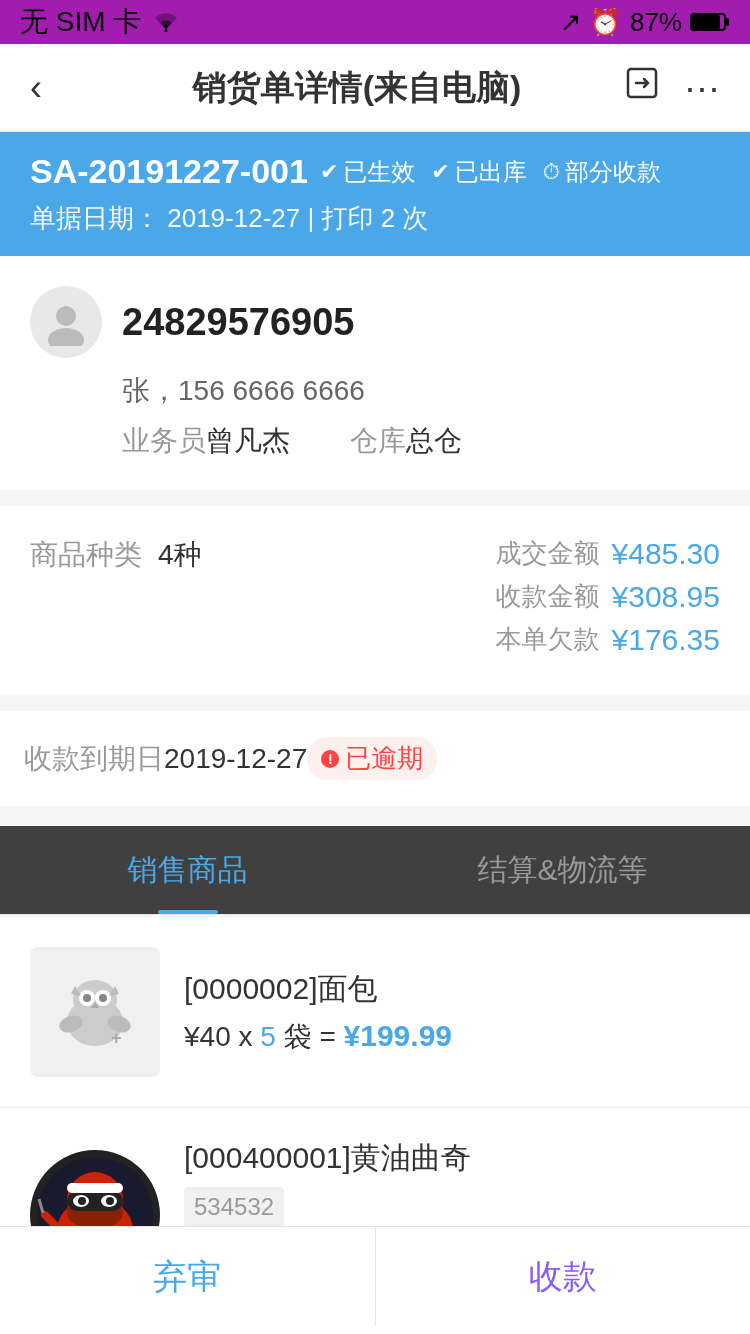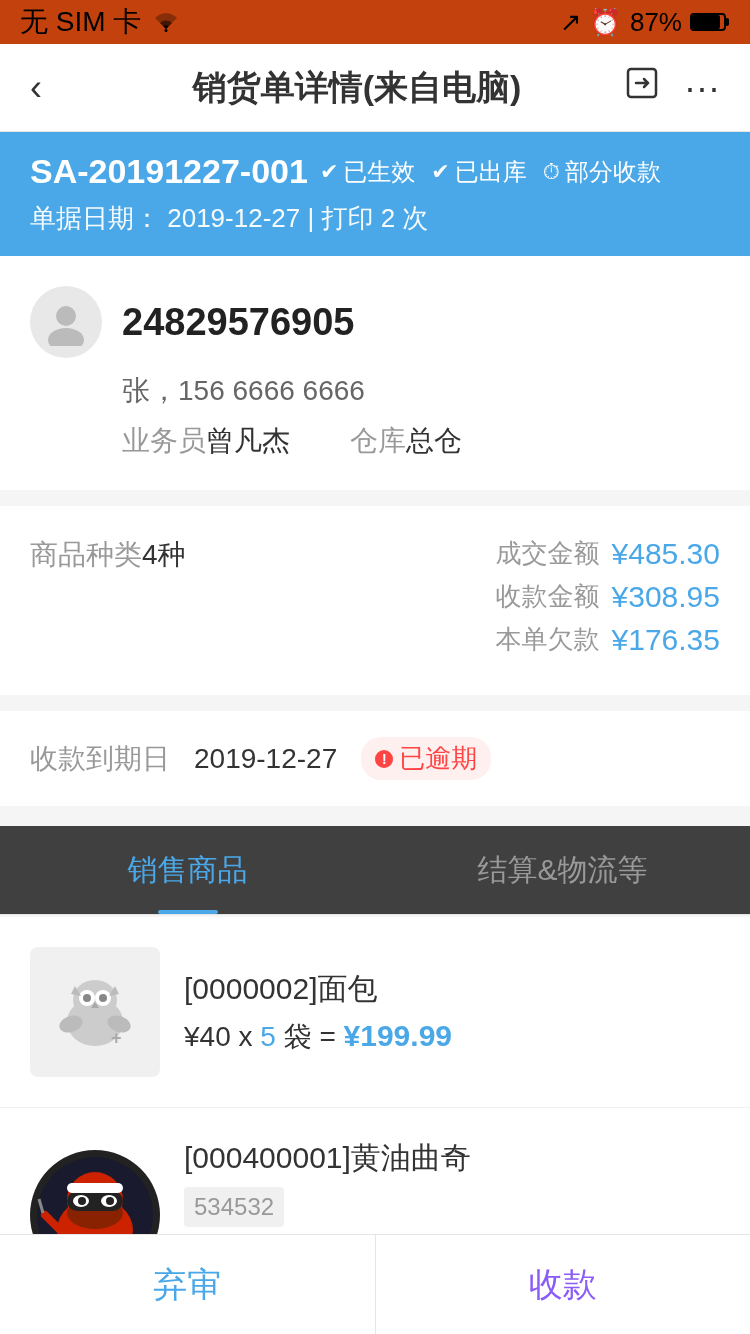--- a/index.html
+++ b/index.html
@@ -8,21 +8,21 @@
       font-family: -apple-system, "PingFang SC", "Helvetica Neue", Arial, sans-serif;
       background: #f5f5f5;
       width: 750px;
       min-height: 1334px;
       overflow-x: hidden;
     }
 
     
     .status-bar {
       height: 44px;
-      background: #c2410c;
+      background: #a21caf;
       display: flex;
       align-items: center;
       justify-content: space-between;
       padding: 0 20px;
       font-size: 28px;
     }
     .status-left { font-size: 28px; color: #000; display: flex; align-items: center; gap: 10px; }
     .status-center { font-size: 32px; font-weight: 500; color: #000; }
     .status-right { display: flex; align-items: center; gap: 8px; font-size: 26px; color: #000; }
 
@@ -147,43 +147,44 @@
       padding: 30px;
       margin-bottom: 16px;
       display: flex;
       justify-content: space-between;
       align-items: flex-start;
     }
     .stats-left { }
     .stats-row {
       display: flex;
       align-items: center;
+      gap: 16px;
       margin-bottom: 4px;
     }
     .stats-label { font-size: 28px; color: #999; }
     .stats-value-plain { font-size: 28px; color: #333; font-weight: 500; }
     .stats-right { text-align: right; }
     .amount-row {
       display: flex;
       align-items: center;
       justify-content: flex-end;
       gap: 12px;
       margin-bottom: 8px;
     }
     .amount-label { font-size: 26px; color: #999; }
     .amount-value { font-size: 30px; color: #4aA8E8; font-weight: 500; }
 
     
     .due-section {
       background: #fff;
-      padding: 26px 30px;
+      padding: 26px 24px;
       margin-bottom: 4px;
       display: flex;
       align-items: center;
-      gap: 24px;
+      gap: 0;
     }
     .due-label { font-size: 28px; color: #999; }
     .due-date { font-size: 28px; color: #333; }
     .overdue-badge {
       background: #fff0f0;
       border-radius: 20px;
       padding: 4px 14px;
       display: flex;
       align-items: center;
       gap: 6px;
@@ -265,21 +266,21 @@
       color: #999;
       margin-bottom: 16px;
     }
     .product-price { font-size: 28px; color: #333; }
     .product-qty { color: #4aA8E8; }
     .product-total { color: #4aA8E8; font-weight: 600; font-size: 30px; }
 
     
     .bottom-bar {
       position: fixed;
-      bottom: 0;
+      bottom: 8px;
       left: 0;
       width: 750px;
       height: 100px;
       background: #fff;
       border-top: 1px solid #e5e5e5;
       display: flex;
     }
     .bottom-btn {
       flex: 1;
       display: flex;

